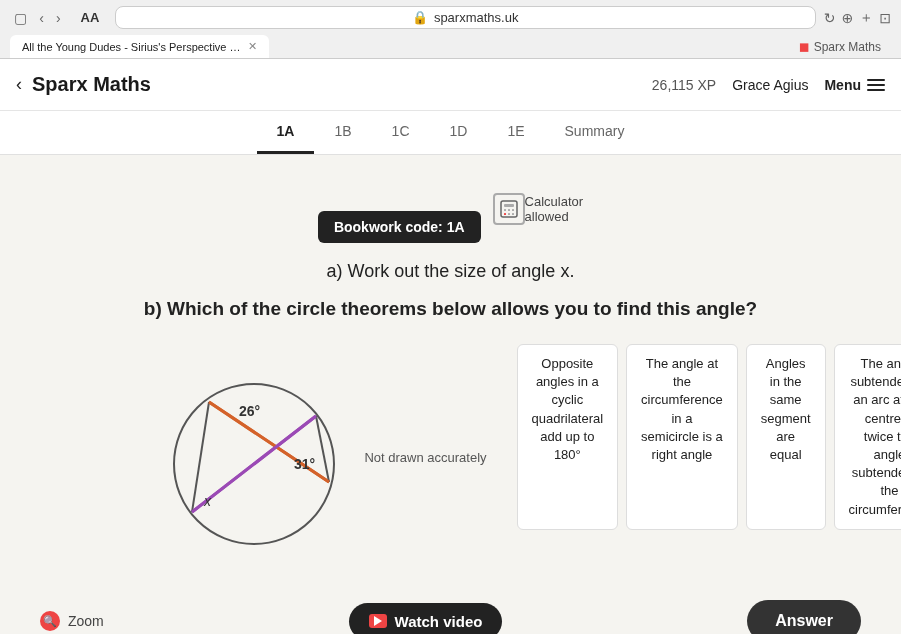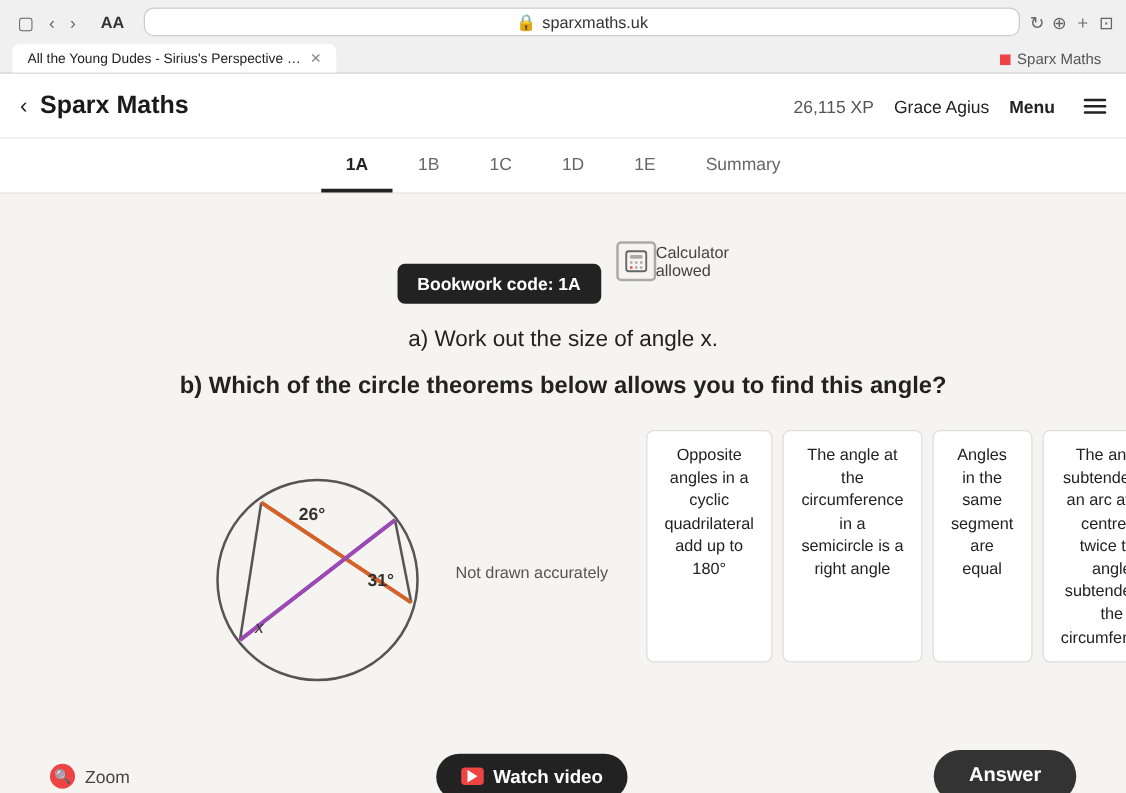--- a/index.html
+++ b/index.html
@@ -121,21 +121,21 @@
       color: #222;
       font-weight: 500;
     }
     .menu-btn {
       font-size: 14px;
       font-weight: 700;
       color: #222;
       cursor: pointer;
       display: flex;
       align-items: center;
-      gap: 23px;
+      gap: 6px;
     }
     .menu-lines {
       display: flex;
       flex-direction: column;
       gap: 3px;
     }
     .menu-lines span {
       display: block;
       width: 18px;
       height: 2px;

